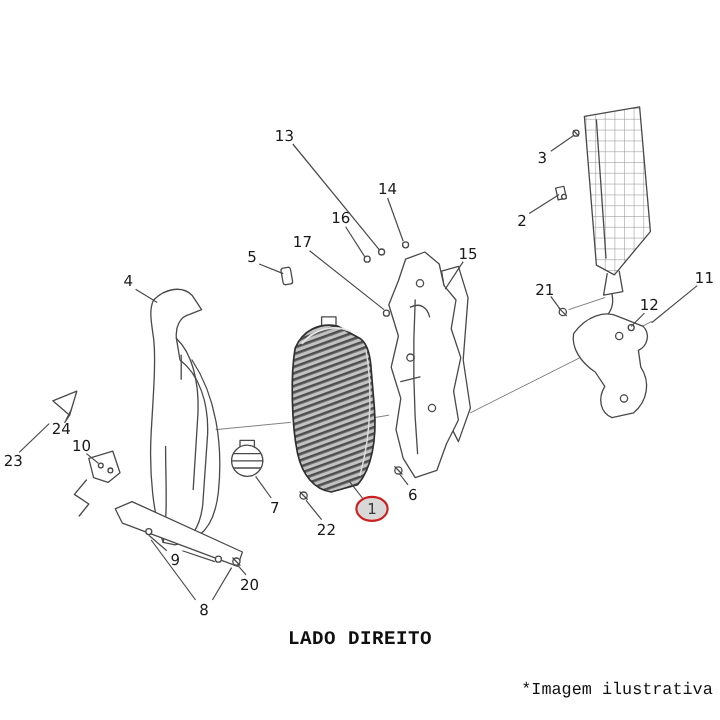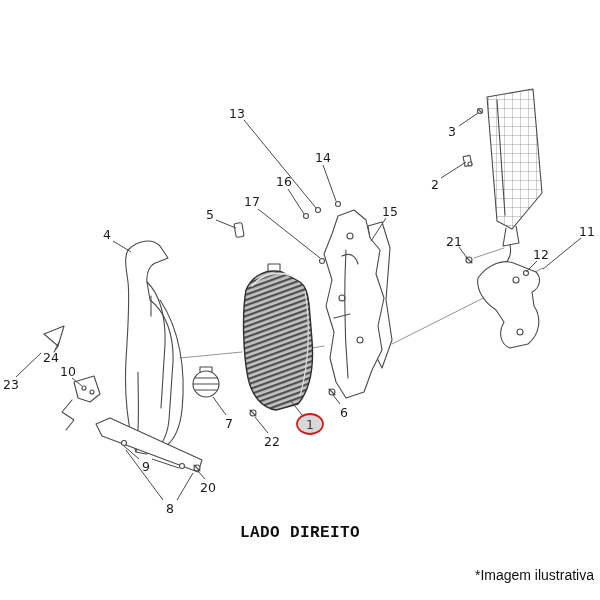--- a/index.html
+++ b/index.html
@@ -3,21 +3,21 @@
 <meta charset="utf-8">
 <style>
   html,body{margin:0;padding:0;background:#ffffff;}
   .canvas{position:relative;width:600px;height:600px;background:#ffffff;overflow:hidden;
           font-family:"DejaVu Sans","Liberation Sans",sans-serif;}
   .canvas svg{position:absolute;left:0;top:0;}
   .title{position:absolute;left:0;right:0;top:524px;text-align:center;
          font-weight:bold;font-size:16px;color:#101010;letter-spacing:.4px;
          font-family:Liberation Mono, monospace;}
   .disclaimer{position:absolute;right:6px;top:567px;font-size:14px;color:#101010;
-              font-family:Liberation Sans, sans-serif;}
+              font-family:Liberation Mono, monospace;}
   .part-number{font-family:"DejaVu Sans",sans-serif;font-size:12.5px;}
 </style>
 </head>
 <body>
 
 <div class="canvas">
 
   <svg width="600" height="600" viewBox="0 0 600 600">
     <defs>
       <pattern id="hatchpat" width="5" height="5" patternUnits="userSpaceOnUse" patternTransform="rotate(70)">

